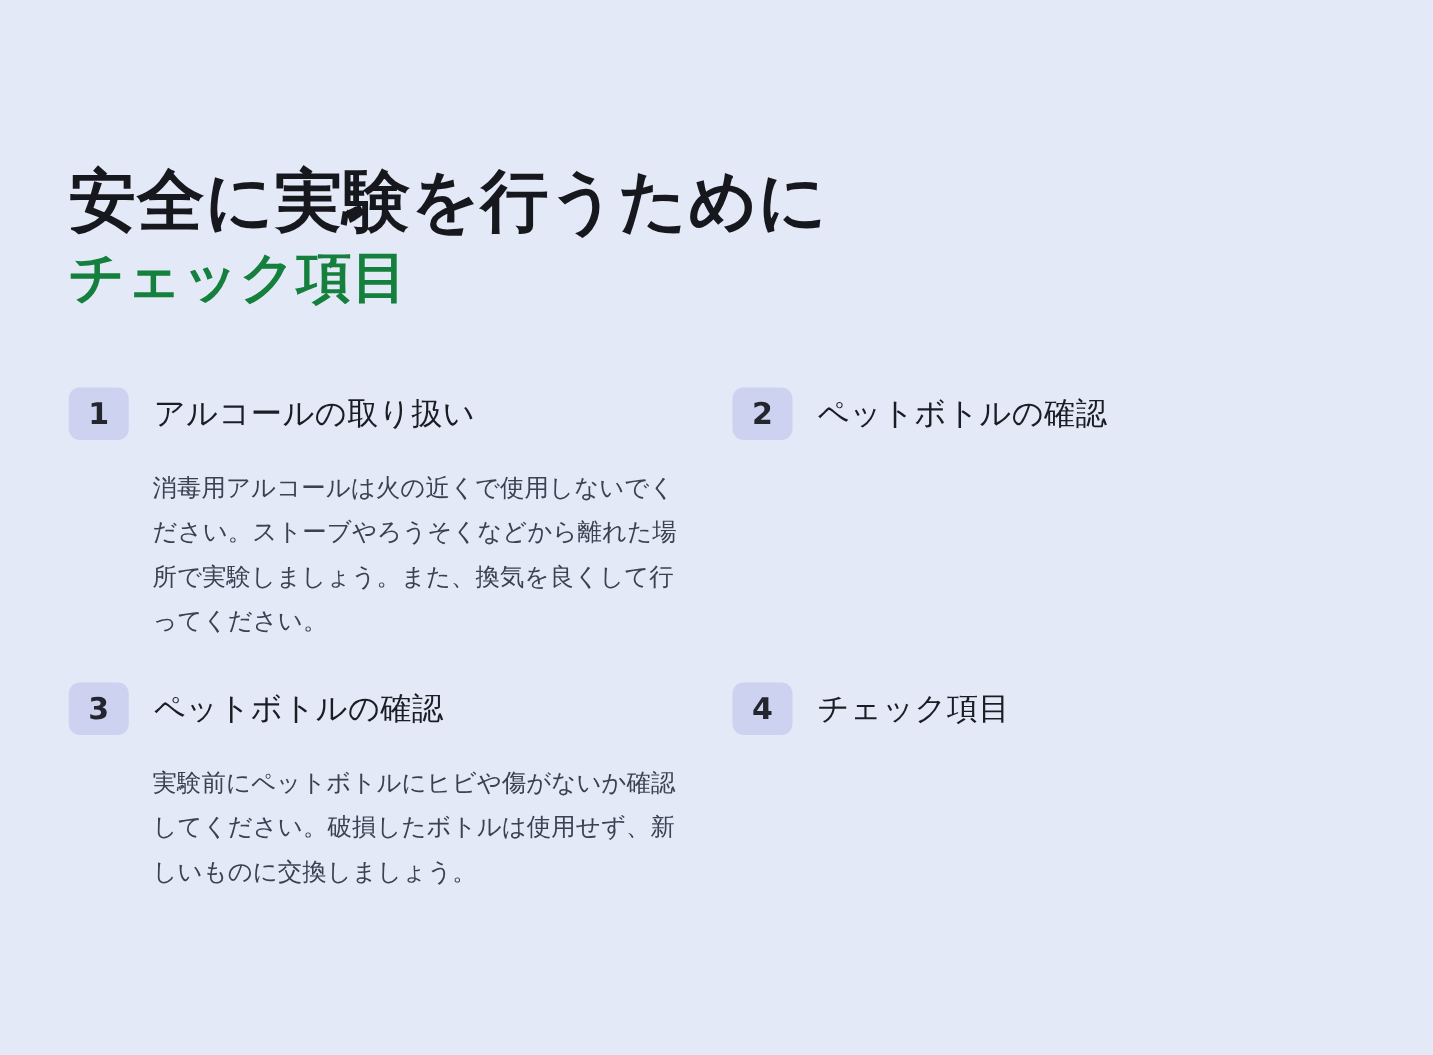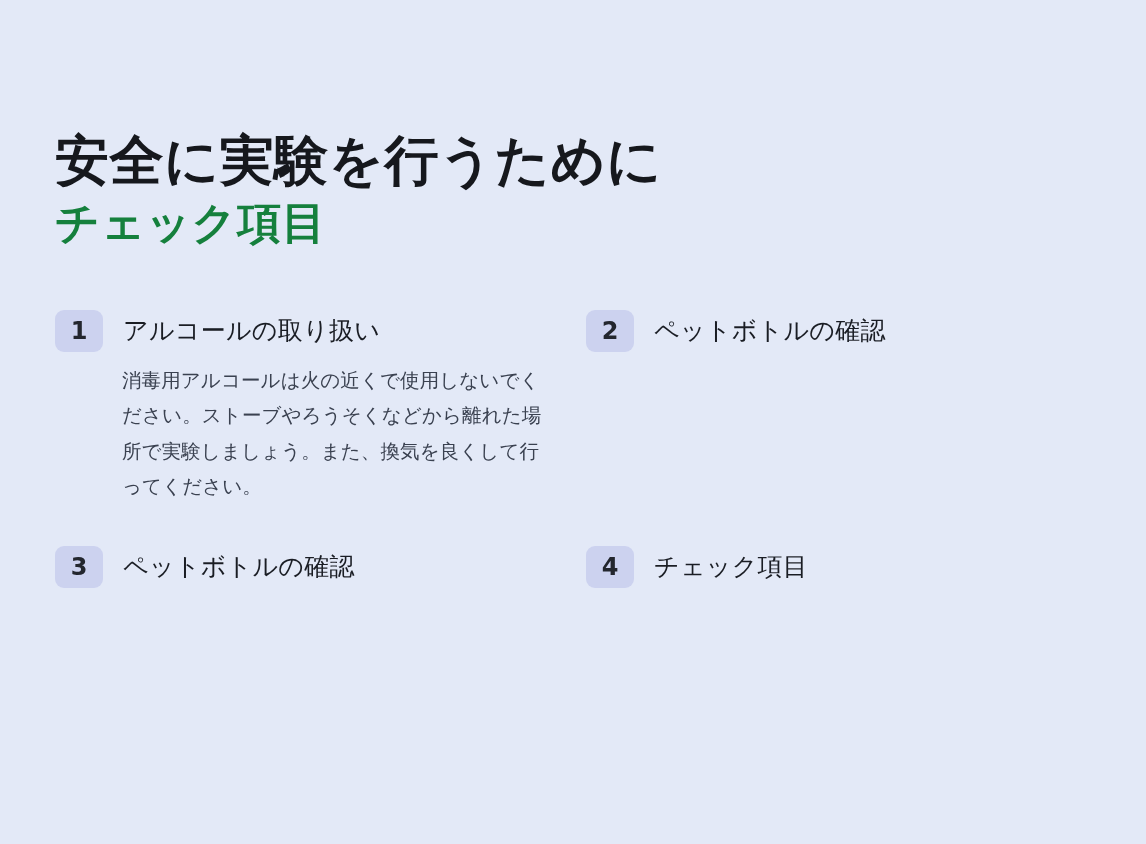--- a/index.html
+++ b/index.html
@@ -80,21 +80,21 @@
   }
   .item-title {
     font-size: 25px;
     font-weight: normal;
     color: #1a1d24;
     letter-spacing: 0.3px;
     line-height: 1.2;
     white-space: nowrap;
   }
   .item-body {
-    margin: 10px 0 0 67px;
+    margin: 20px 0 0 67px;
     font-size: 19.5px;
     line-height: 1.82;
     color: #3a4150;
     letter-spacing: 0.1px;
     max-width: 432px;
     text-align: left;
   }
 </style>
 </head>
 <body>
@@ -121,20 +121,21 @@
         <div class="badge">2</div>
         <div class="item-title">ペットボトルの確認</div>
       </div>
     </div>
 
     <div class="item row-2">
       <div class="item-head">
         <div class="badge">3</div>
         <div class="item-title">ペットボトルの確認</div>
       </div>
+      <div class="item-body">実験前にペットボトルにヒビや傷がないか確認してください。破損したボトルは使用せず、新しいものに交換しましょう。</div>
     </div>
 
     <div class="item row-2">
       <div class="item-head">
         <div class="badge">4</div>
         <div class="item-title">チェック項目</div>
       </div>
     </div>
 
   </div>

